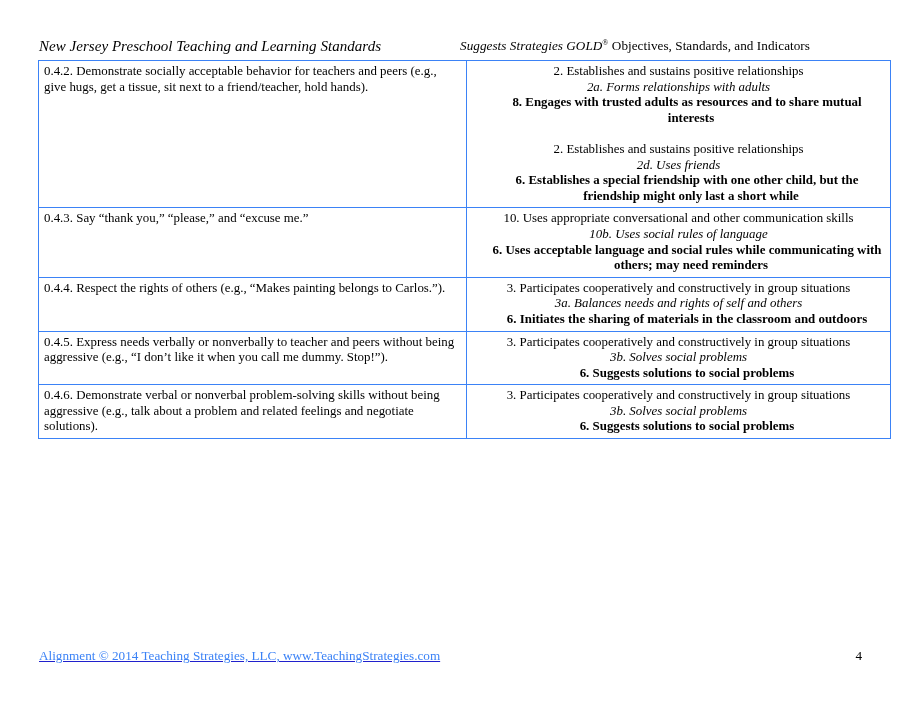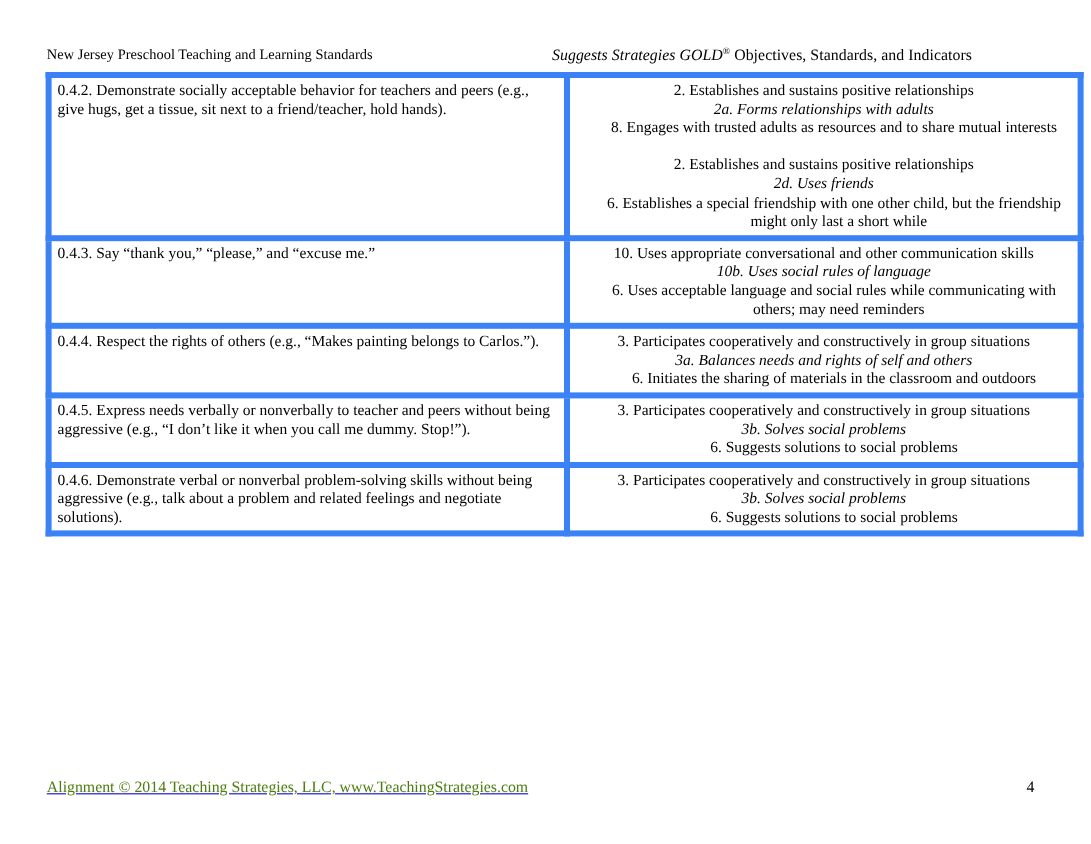--- a/index.html
+++ b/index.html
@@ -29,21 +29,22 @@
     position: absolute;
     left: 38px;
     top: 38px;
     width: 832px;
     height: 20px;
   }
   .hdr-left {
     position: absolute;
     left: 1px;
     top: 0;
-    font-size: 12px;
+    font-style: italic;
+    font-size: 15px;
     white-space: nowrap;
     letter-spacing: 0.04px;
   }
   .hdr-right {
     position: absolute;
     left: 422px;
     top: 0;
     font-size: 13.2px;
     white-space: nowrap;
     letter-spacing: 0.04px;
@@ -60,21 +61,21 @@
   
   .std-table {
     position: absolute;
     left: 38px;
     top: 60px;
     width: 830px;
     border-collapse: collapse;
     table-layout: fixed;
   }
   .std-table td {
-    border: 5px solid #3b82f6;
+    border: 1px solid #3b82f6;
     vertical-align: top;
     padding: 3px 5px 3px 5px;
     font-size: 12.9px;
     line-height: 15.6px;
   }
   .col-left {
     width: 417px;
   }
   .col-right {
     width: 413px;
@@ -89,20 +90,21 @@
   .lvl1 {
     padding-left: 0;
   }
   .lvl2 {
     padding-left: 0;
     font-style: italic;
   }
   .lvl3 {
     padding-left: 25px;
     text-indent: -8px;
+    font-weight: bold;
   }
   .blank-line {
     display: block;
     height: 15.6px;
   }
   
   .std-text {
     display: block;
   }
 
@@ -197,17 +199,17 @@
           <td class="col-right">
             <span class="line lvl1">3. Participates cooperatively and constructively in group situations</span>
             <span class="line lvl2">3b. Solves social problems</span>
             <span class="line lvl3">6. Suggests solutions to social problems</span>
           </td>
         </tr>
       </tbody>
   </table>
 
   <div class="footer">
-    <a class="footer-link" style="color: #4d7c0f; text-decoration-color: rgb(32, 32, 204);">Alignment © 2014 Teaching Strategies, LLC, www.TeachingStrategies.com</a>
+    <a class="footer-link" style="color: #3b82f6; text-decoration-color: rgb(32, 32, 204);">Alignment © 2014 Teaching Strategies, LLC, www.TeachingStrategies.com</a>
     <div class="footer-page">4</div>
   </div>
 
 </div>
 
 </body></html>

